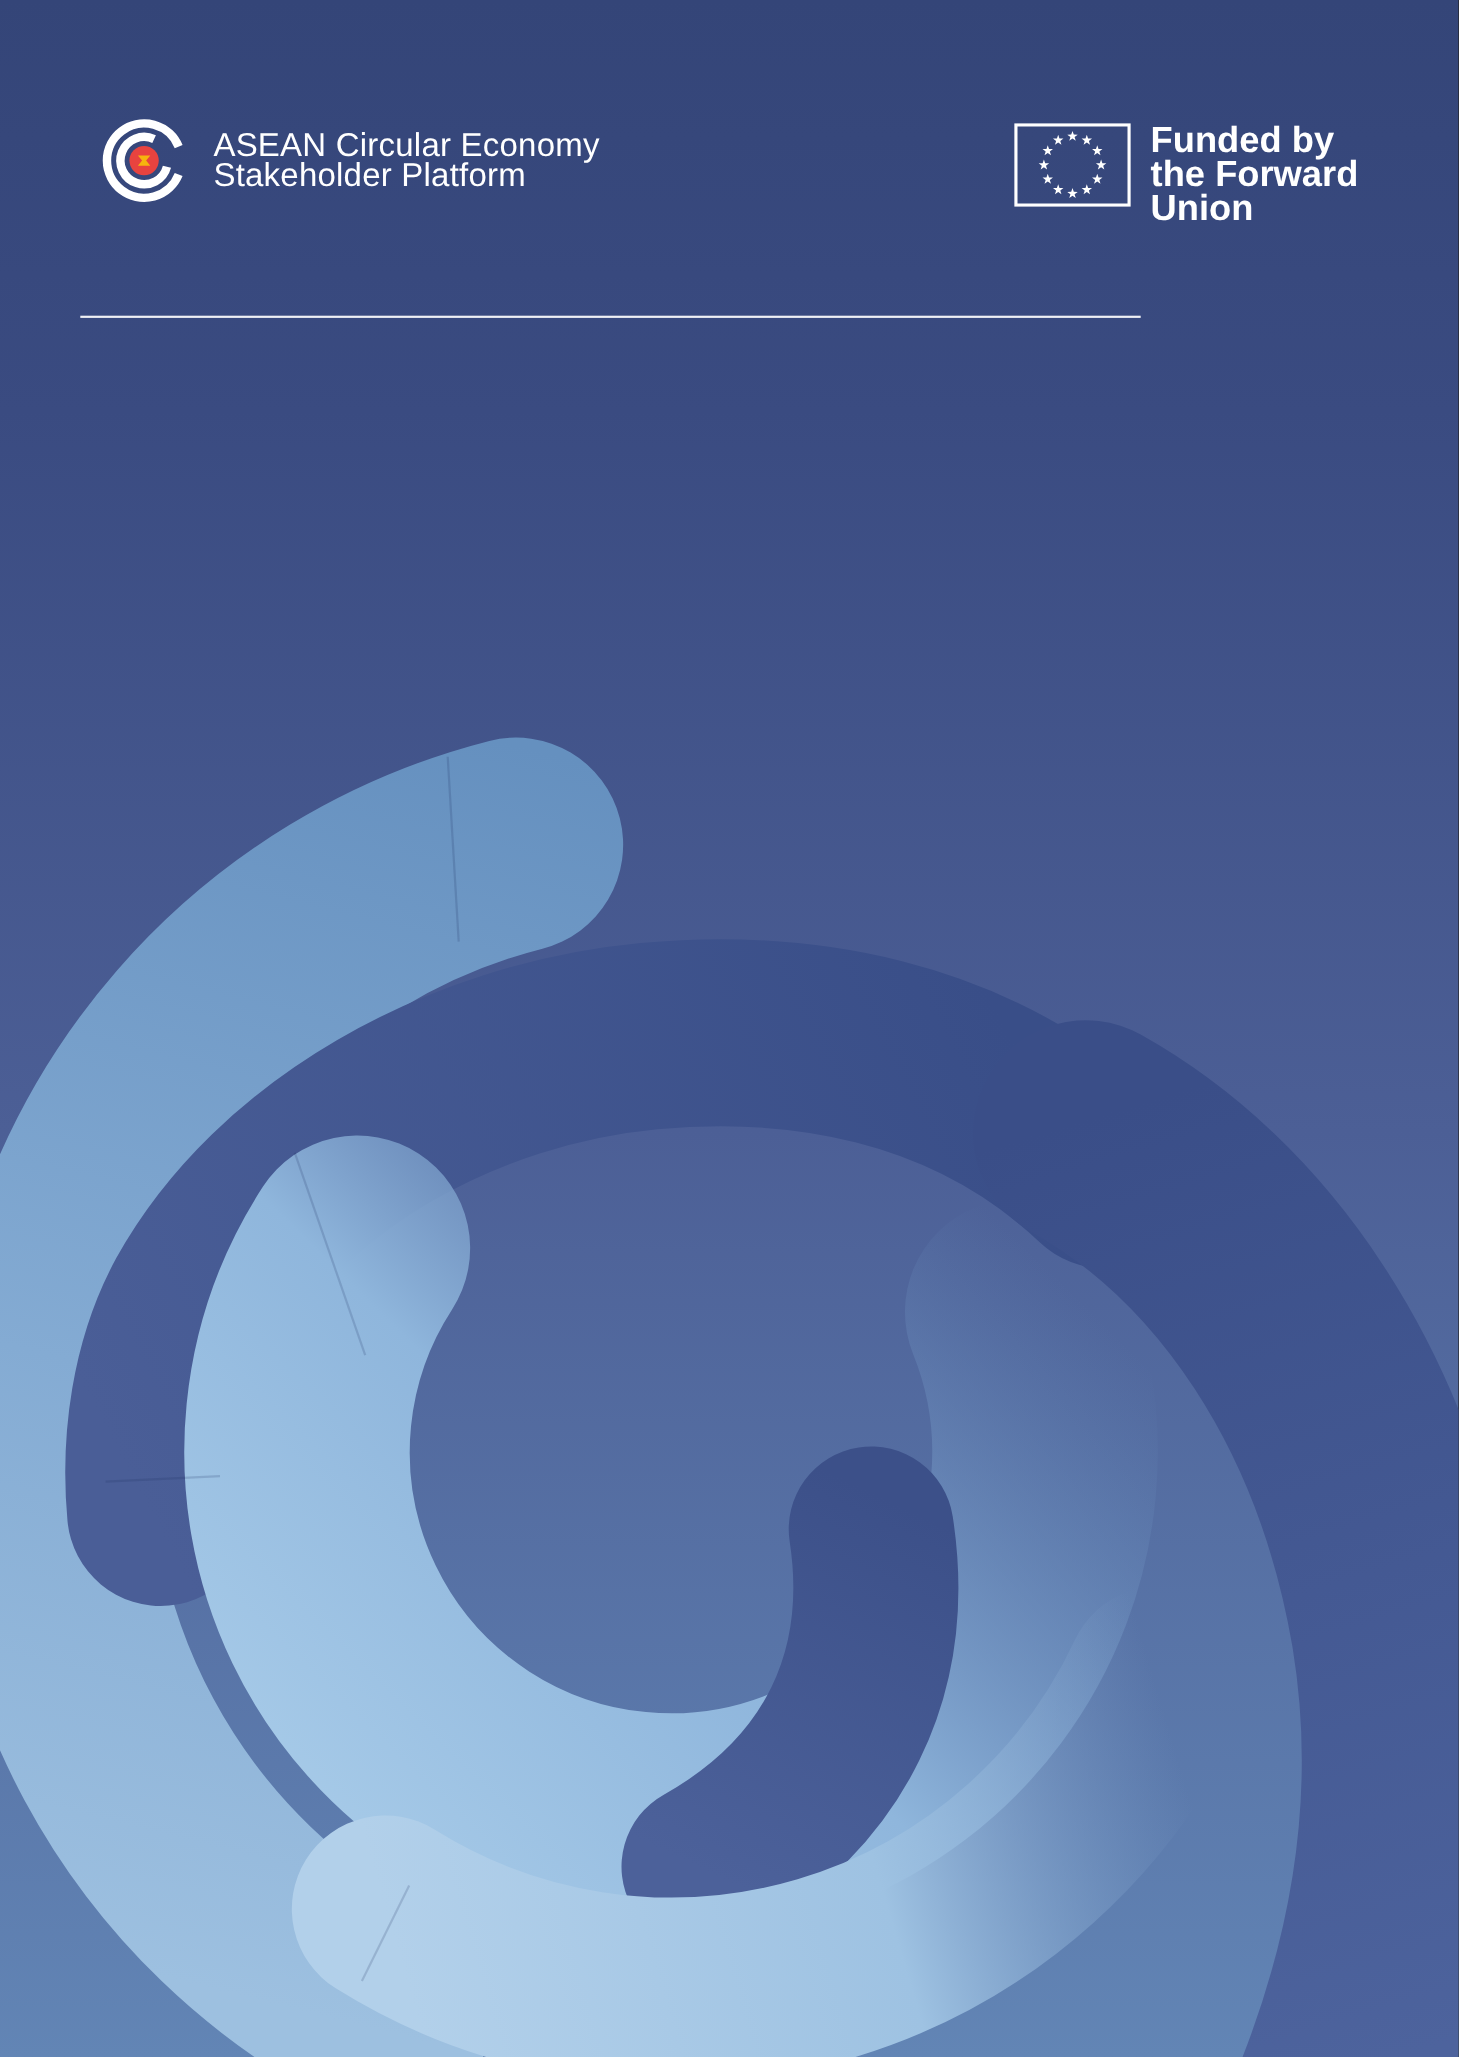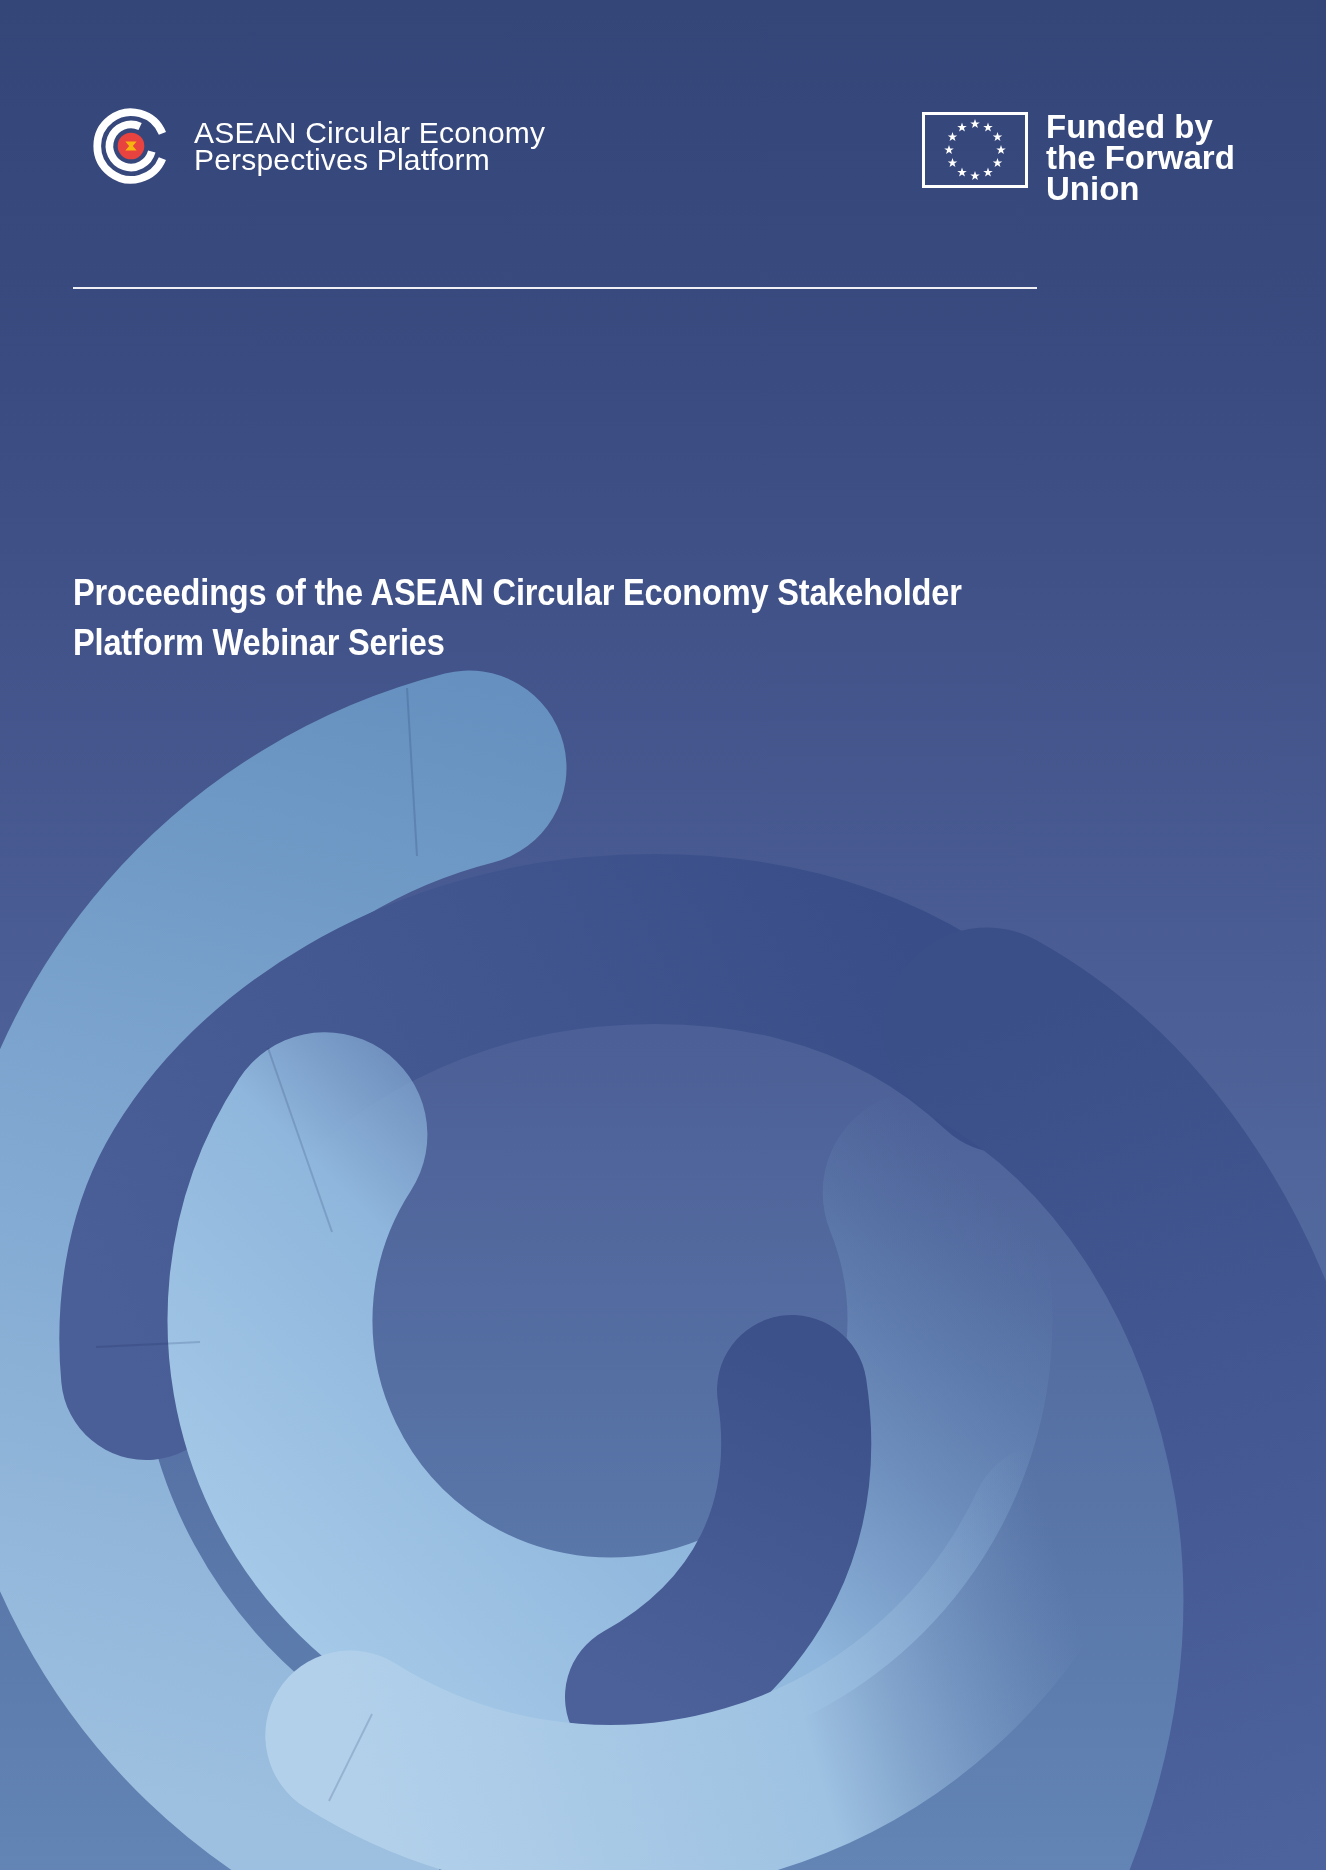--- a/index.html
+++ b/index.html
@@ -88,21 +88,21 @@
 
   <div class="layer acesp">
     <svg class="acesp-mark" viewBox="-40 -40 80 80" aria-hidden="true">
       <path d="M 30.66 12.36 A 33 33 0 1 1 30.66 -12.36" fill="none" stroke="#fff" stroke-width="7.5"></path>
       <path d="M 20.28 5.43 A 21 21 0 1 1 8.87 -19.03" fill="none" stroke="#fff" stroke-width="7.5"></path>
       <circle cx="0" cy="0" r="13" fill="#e8433f"></circle>
       <path d="M -5.5 -4.5 L 5.5 -4.5 L 1.8 0 L 5.5 4.5 L -5.5 4.5 L -1.8 0 Z" fill="#f6b40e"></path>
     </svg>
     <div class="acesp-text">
       <div>ASEAN Circular Economy</div>
-      <div>Perspectives Platform</div>
+      <div>Stakeholder Platform</div>
     </div>
   </div>
 
 
   <svg class="layer eu-flag" viewBox="0 0 106 76" aria-hidden="true">
     <rect x="1.5" y="1.5" width="103" height="73" fill="none" stroke="#fff" stroke-width="3"></rect>
     <g fill="#fff">
       <g id="star">
           <path transform="translate(53,12)" d="M0 -5 L1.176 -1.618 L4.755 -1.545 L1.902 .618 L2.939 4.045 L0 2 L-2.939 4.045 L-1.902 .618 L-4.755 -1.545 L-1.176 -1.618 Z"></path>
         </g>
@@ -121,18 +121,14 @@
   </svg>
 
   <div class="layer eu-text">
     <div>Funded by</div>
     <div>the Forward Union</div>
   </div>
 
   <div class="layer divider"></div>
 
 
-  <div class="layer subtitle">
-    <div class="line">Proceedings of the ASEAN Circular Economy Stakeholder</div>
-    <div class="line">Platform Webinar Series</div>
-  </div>
 
 </div>
 
 </body></html>

